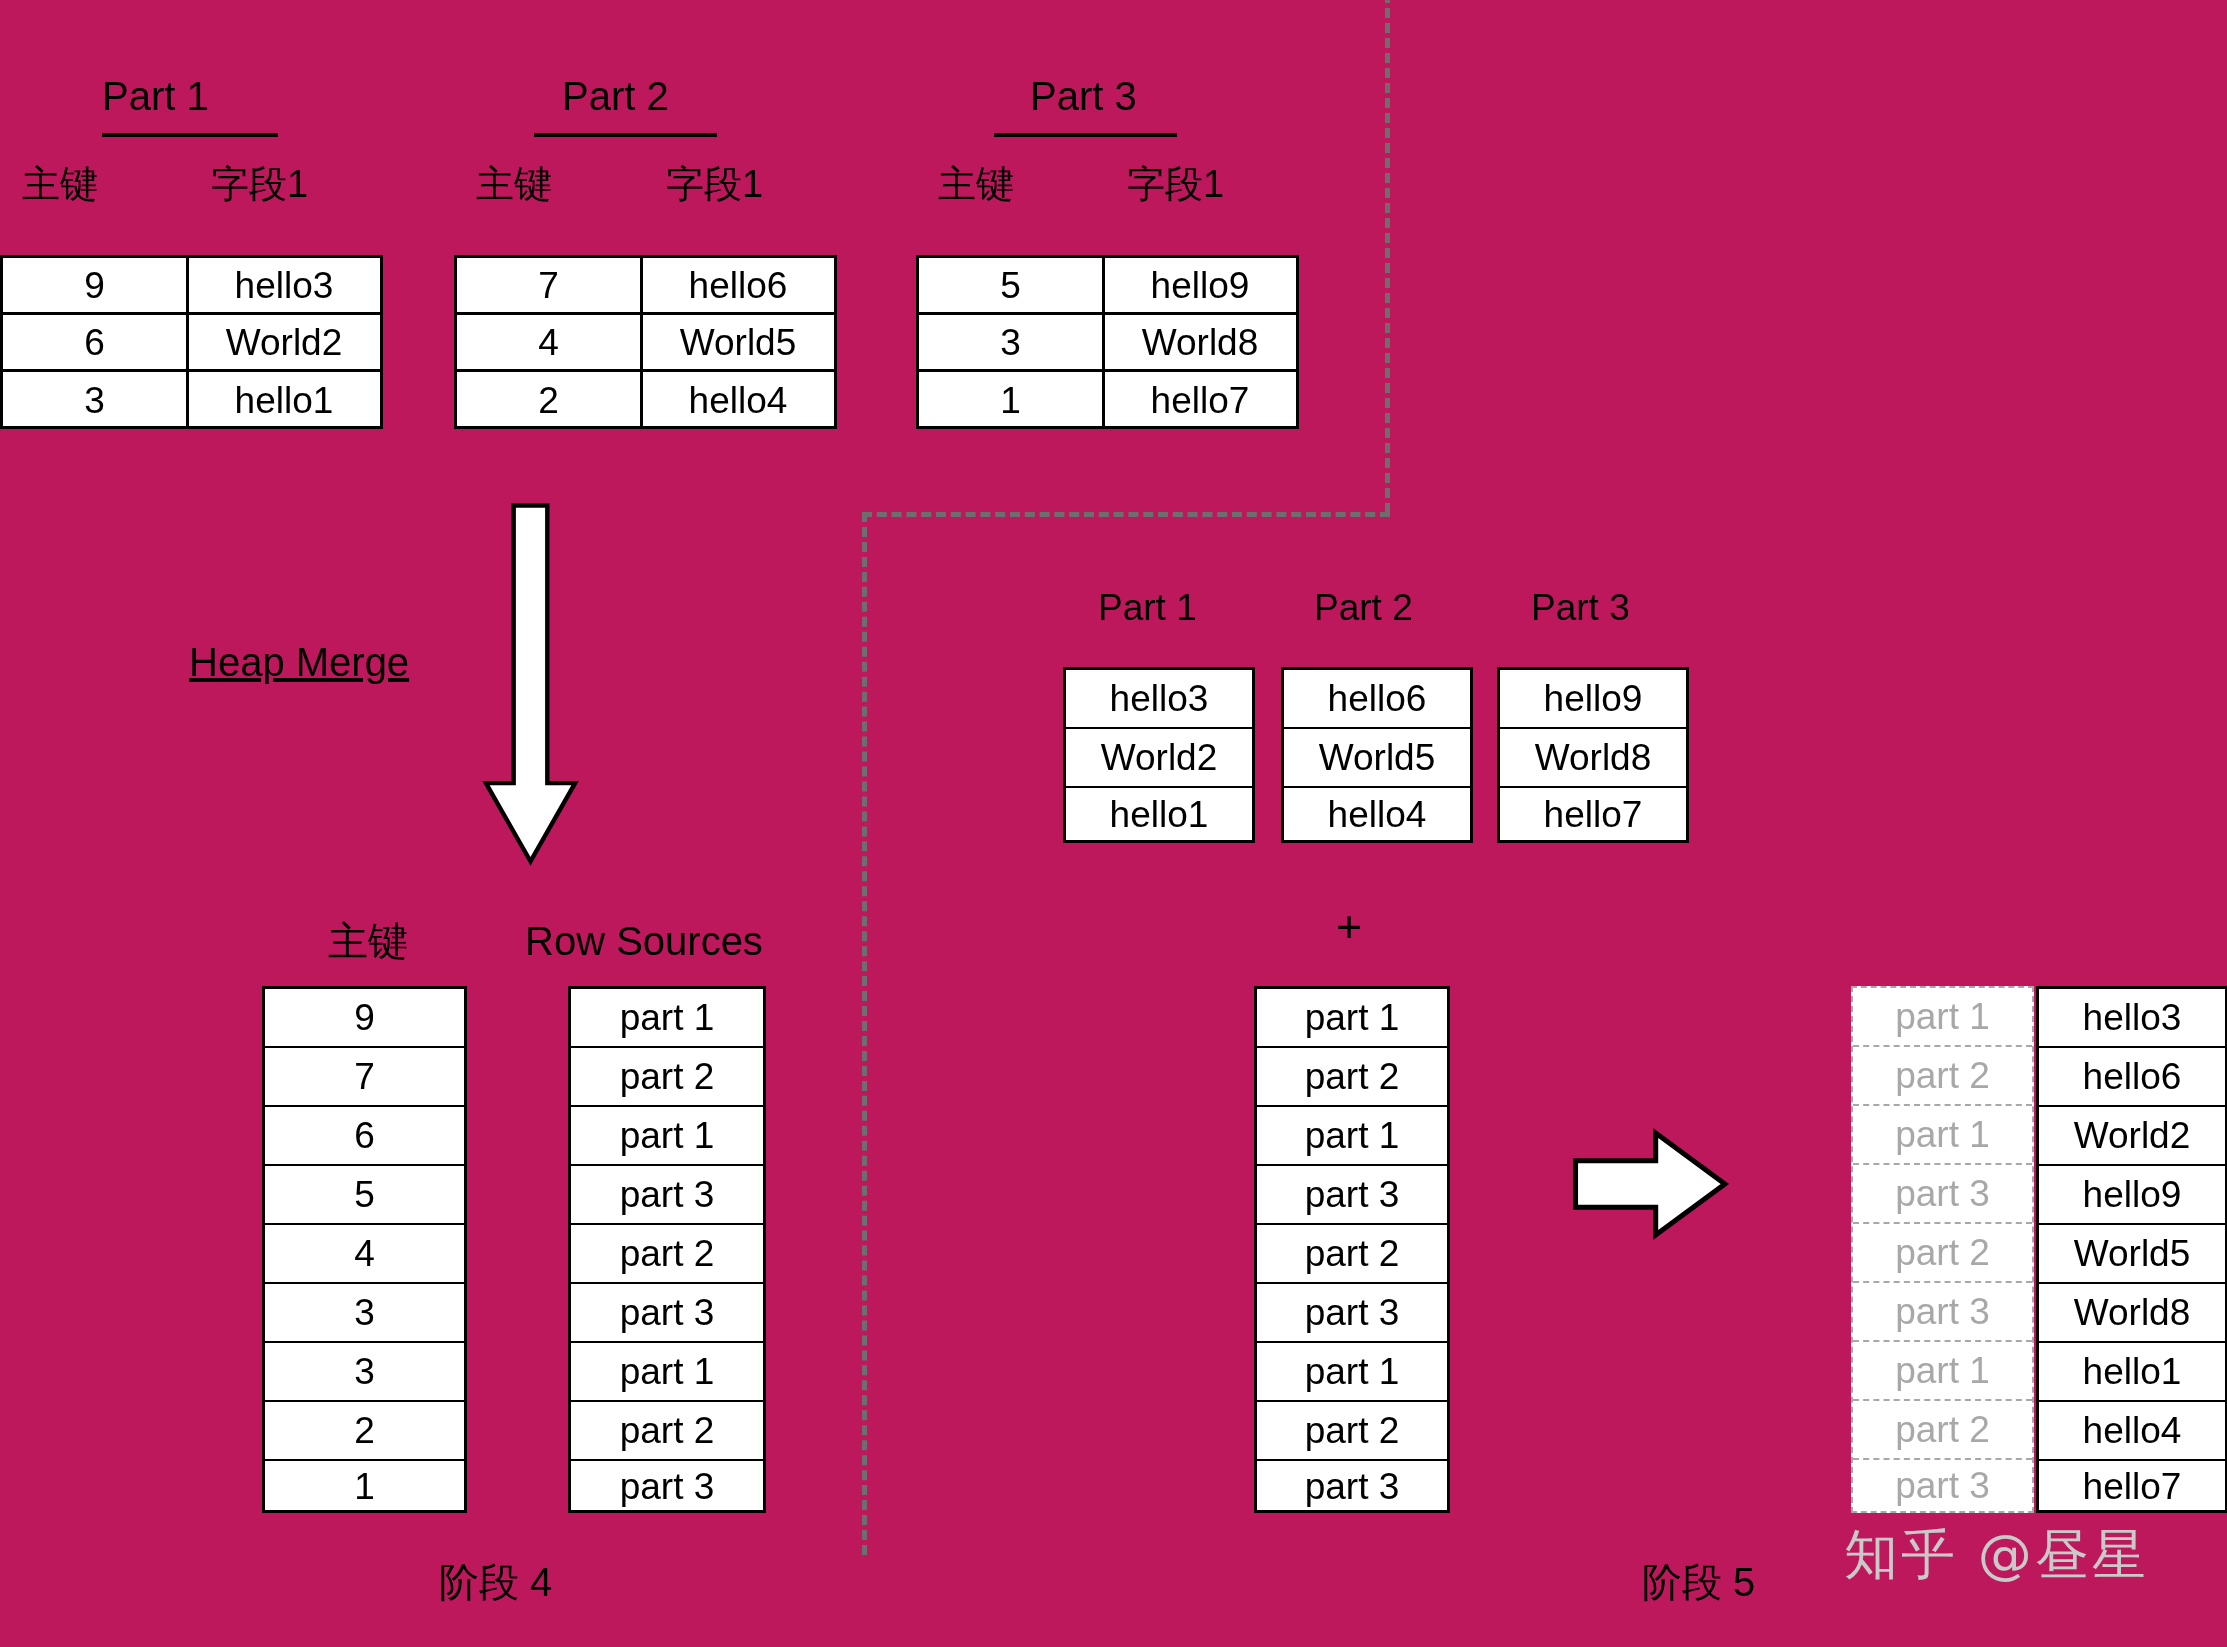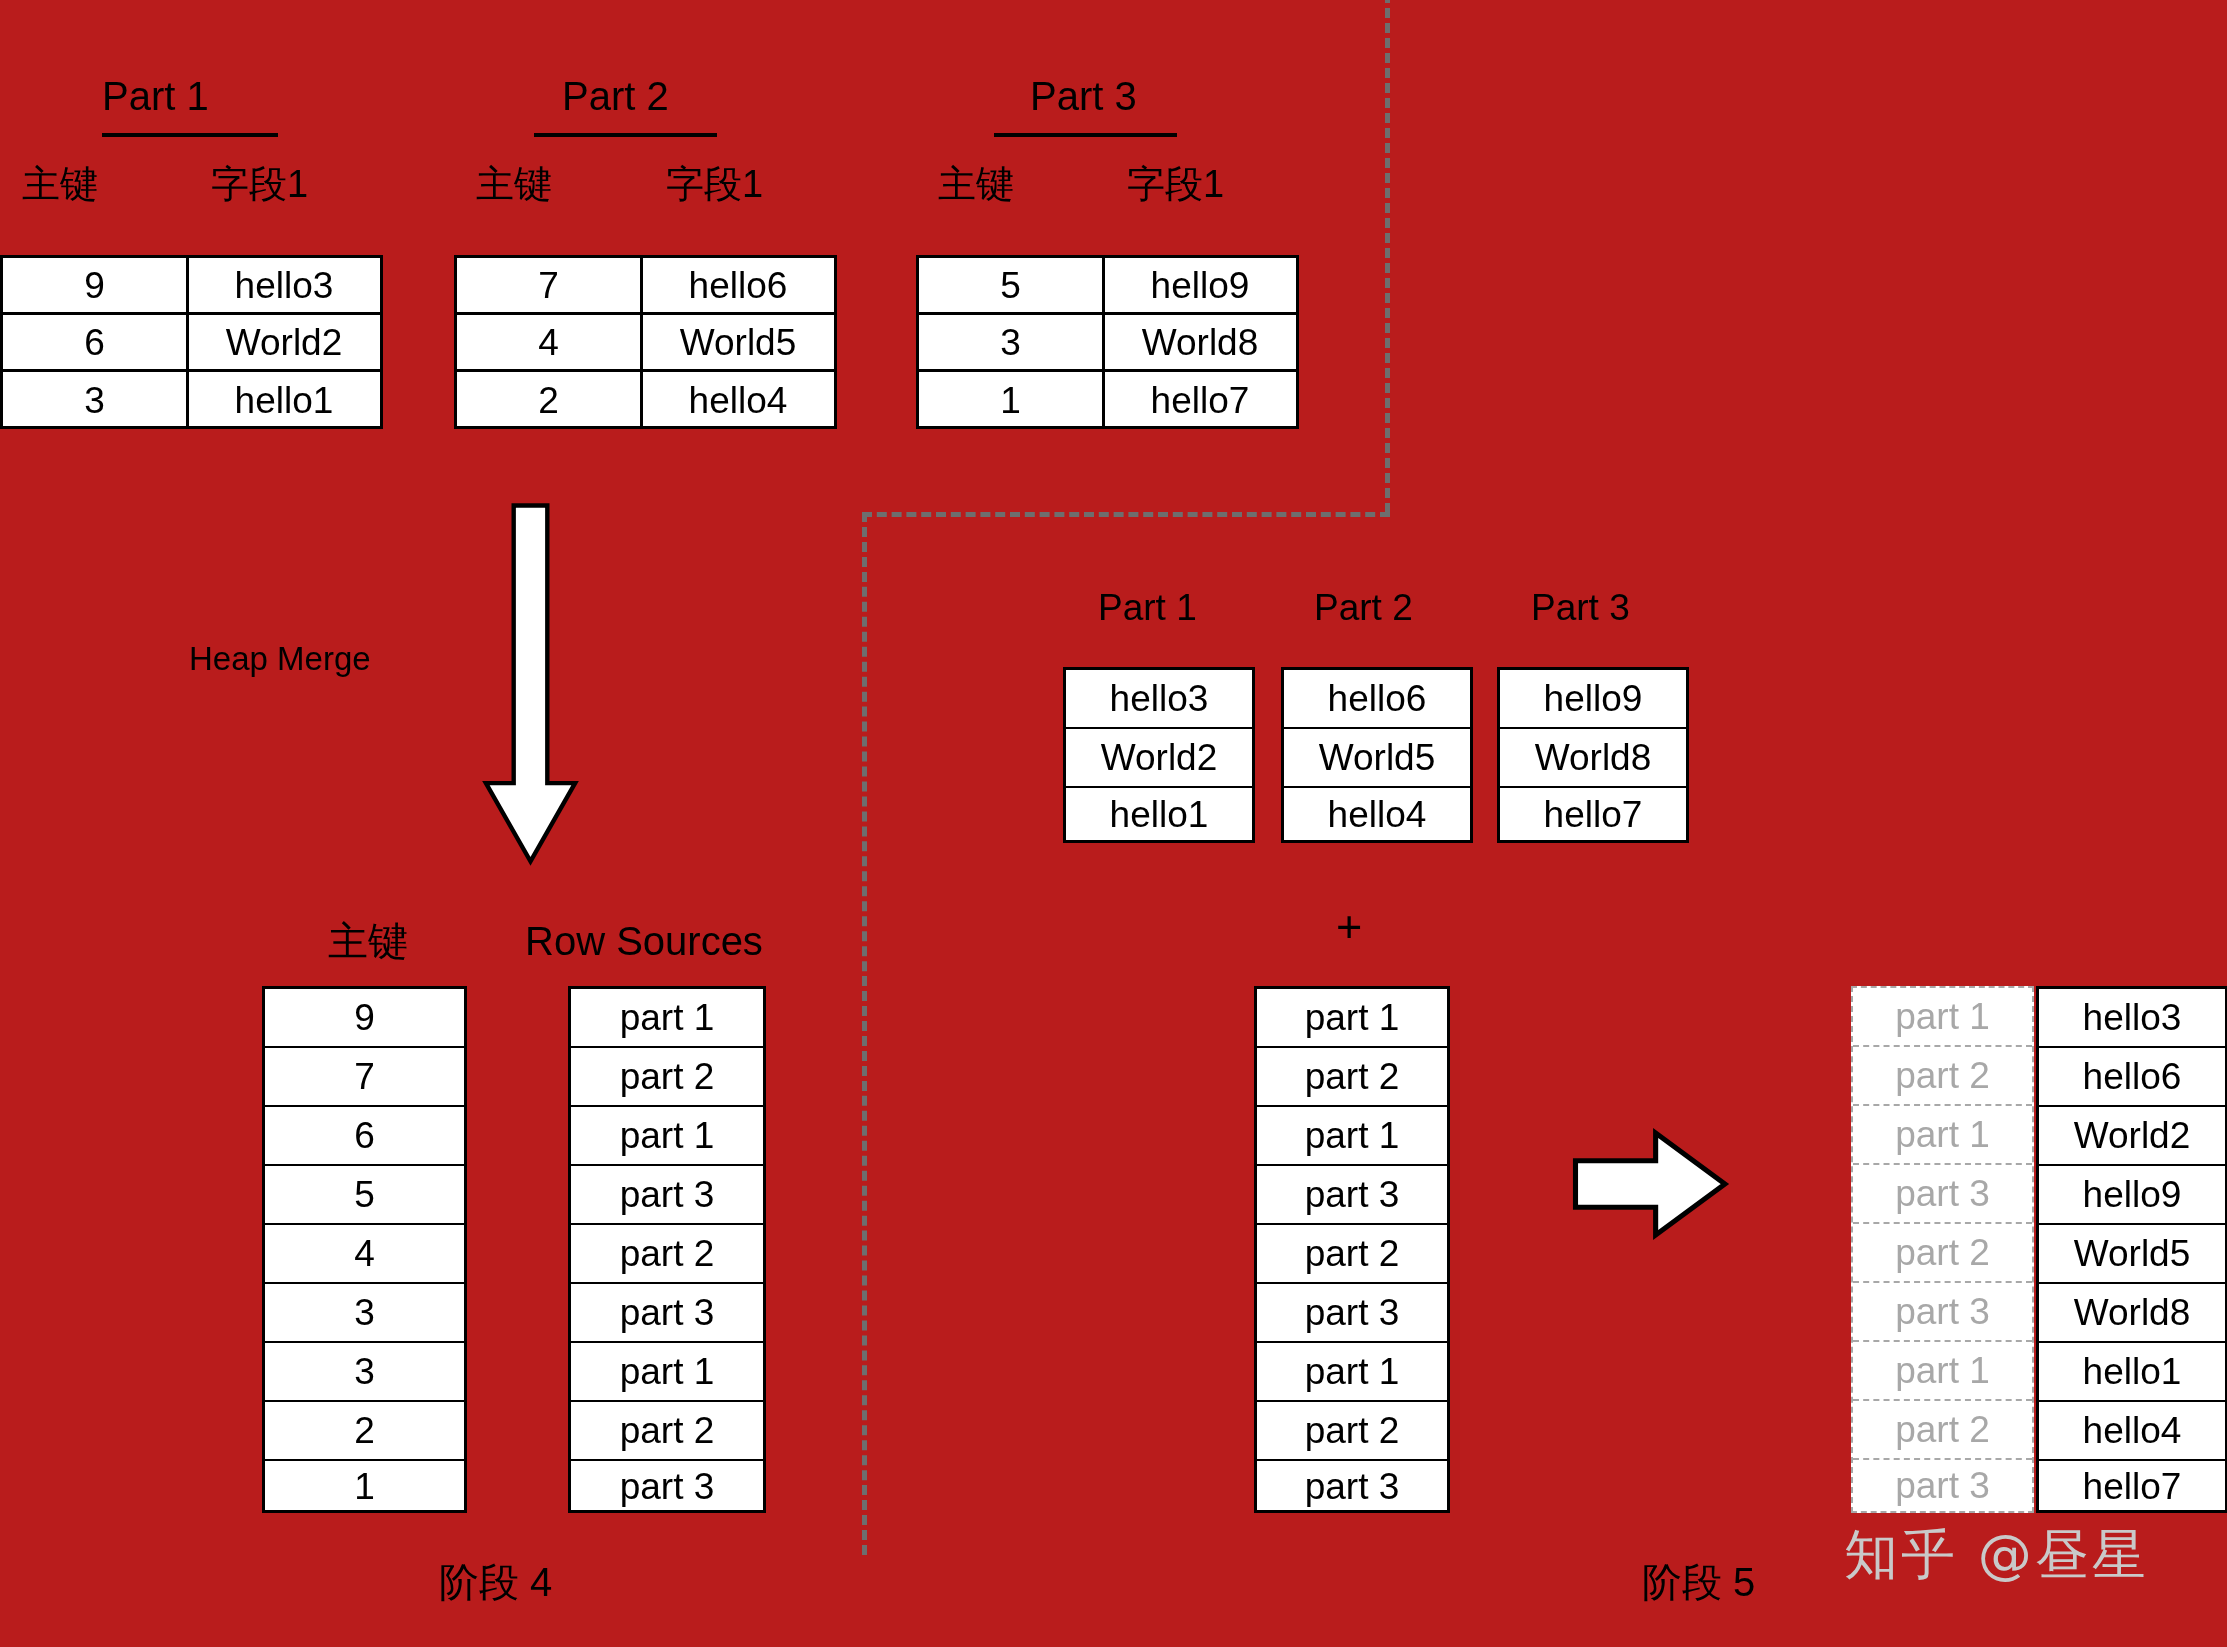--- a/index.html
+++ b/index.html
@@ -4,39 +4,39 @@
 <style>
   html, body {
     margin: 0;
     padding: 0;
     background: #ffffff;
   }
   #canvas {
     position: relative;
     width: 2227px;
     height: 1648px;
-    background: #b91c1c;
+    background: #be185d;
     font-family: "Liberation Sans", "DejaVu Sans", sans-serif;
     color: #000000;
     overflow: hidden;
   }
 
   .abs { position: absolute; }
 
   
   .lbl {
     position: absolute;
     white-space: nowrap;
     line-height: 1;
     font-weight: 400;
   }
   .lbl-part-title { font-size: 40px; }
   .lbl-col        { font-size: 38px; }
   .lbl-stage      { font-size: 40px; }
-  .lbl-heapmerge  { font-size: 33px; }
+  .lbl-heapmerge  { font-size: 40px; text-decoration: underline; }
   .lbl-rowsrc     { font-size: 40px; }
   .lbl-plus       { font-size: 45px; }
   .lbl-s2part     { font-size: 37px; }
 
   
   .title-rule {
     position: absolute;
     height: 4.4px;
     background: #000;
   }

